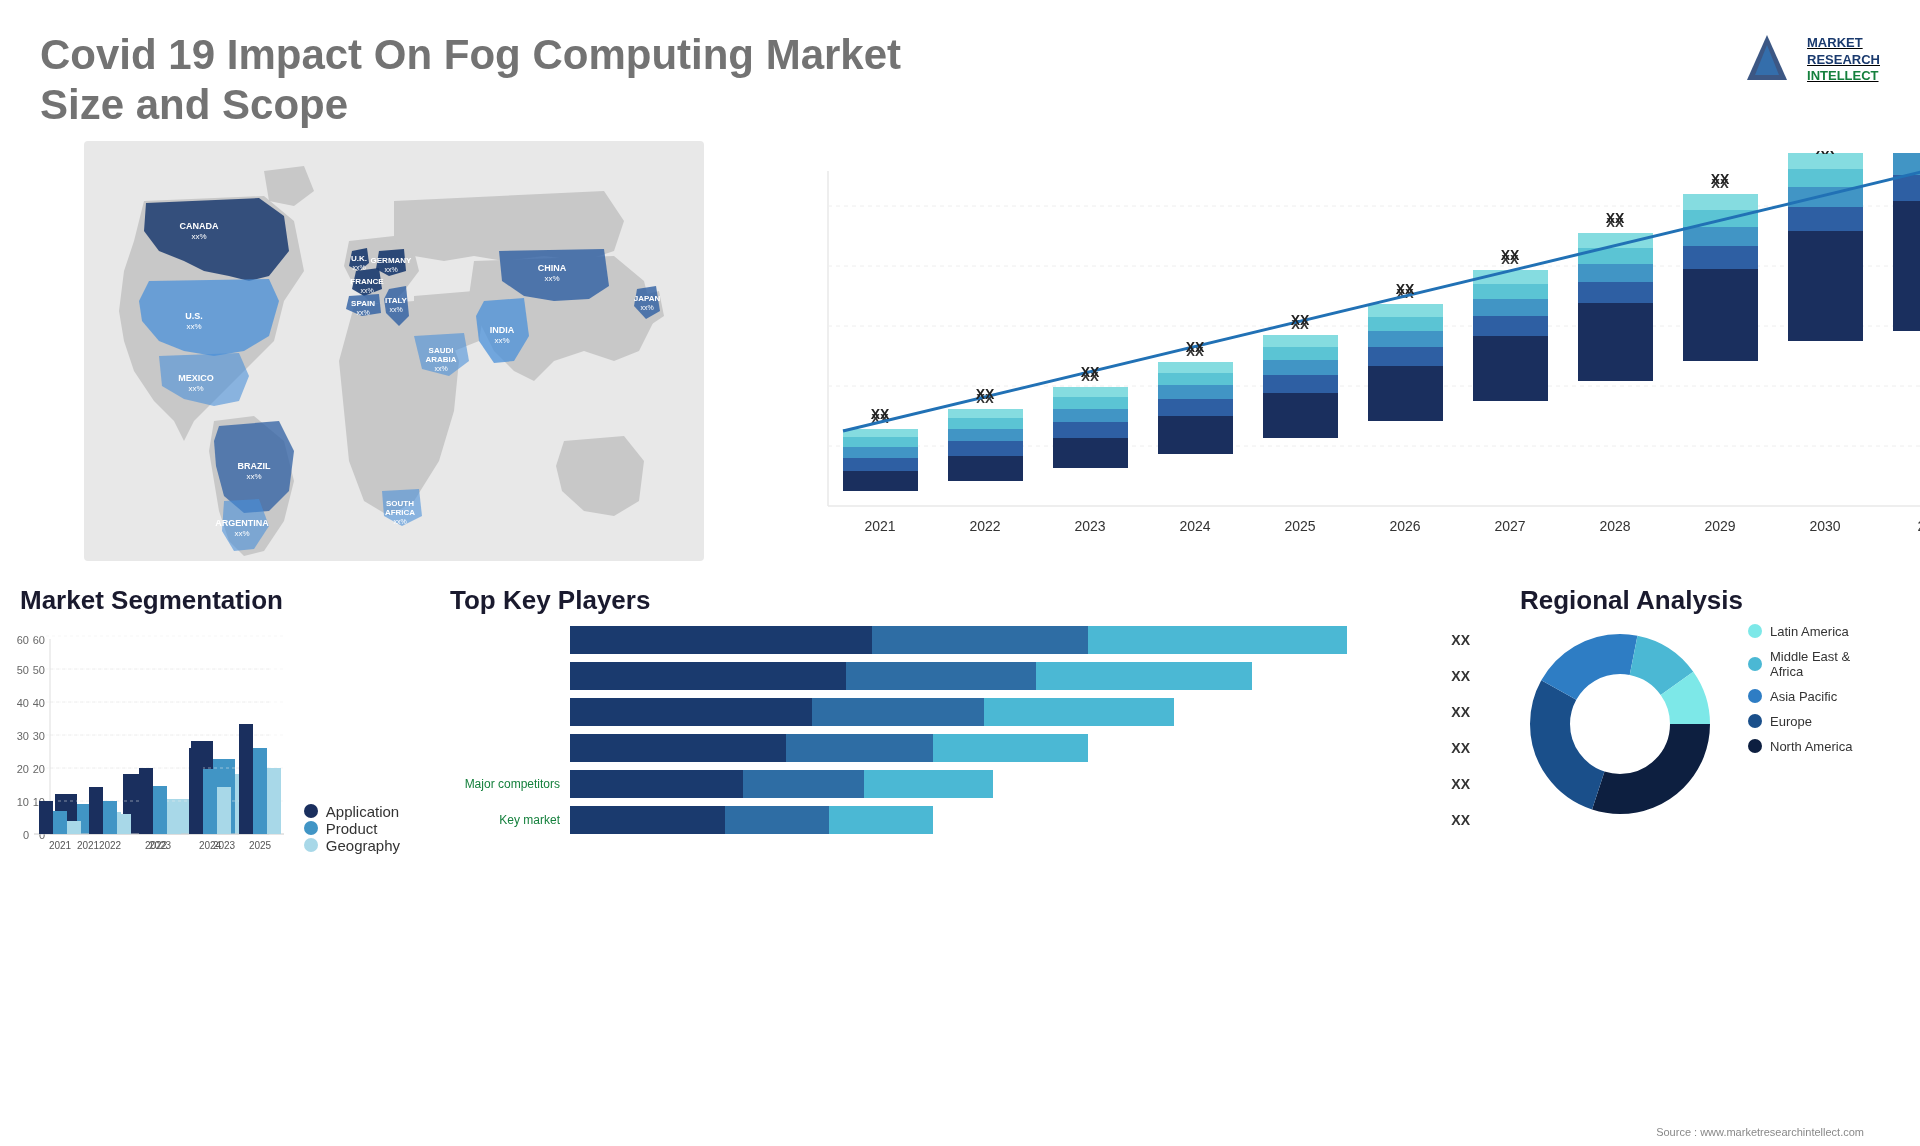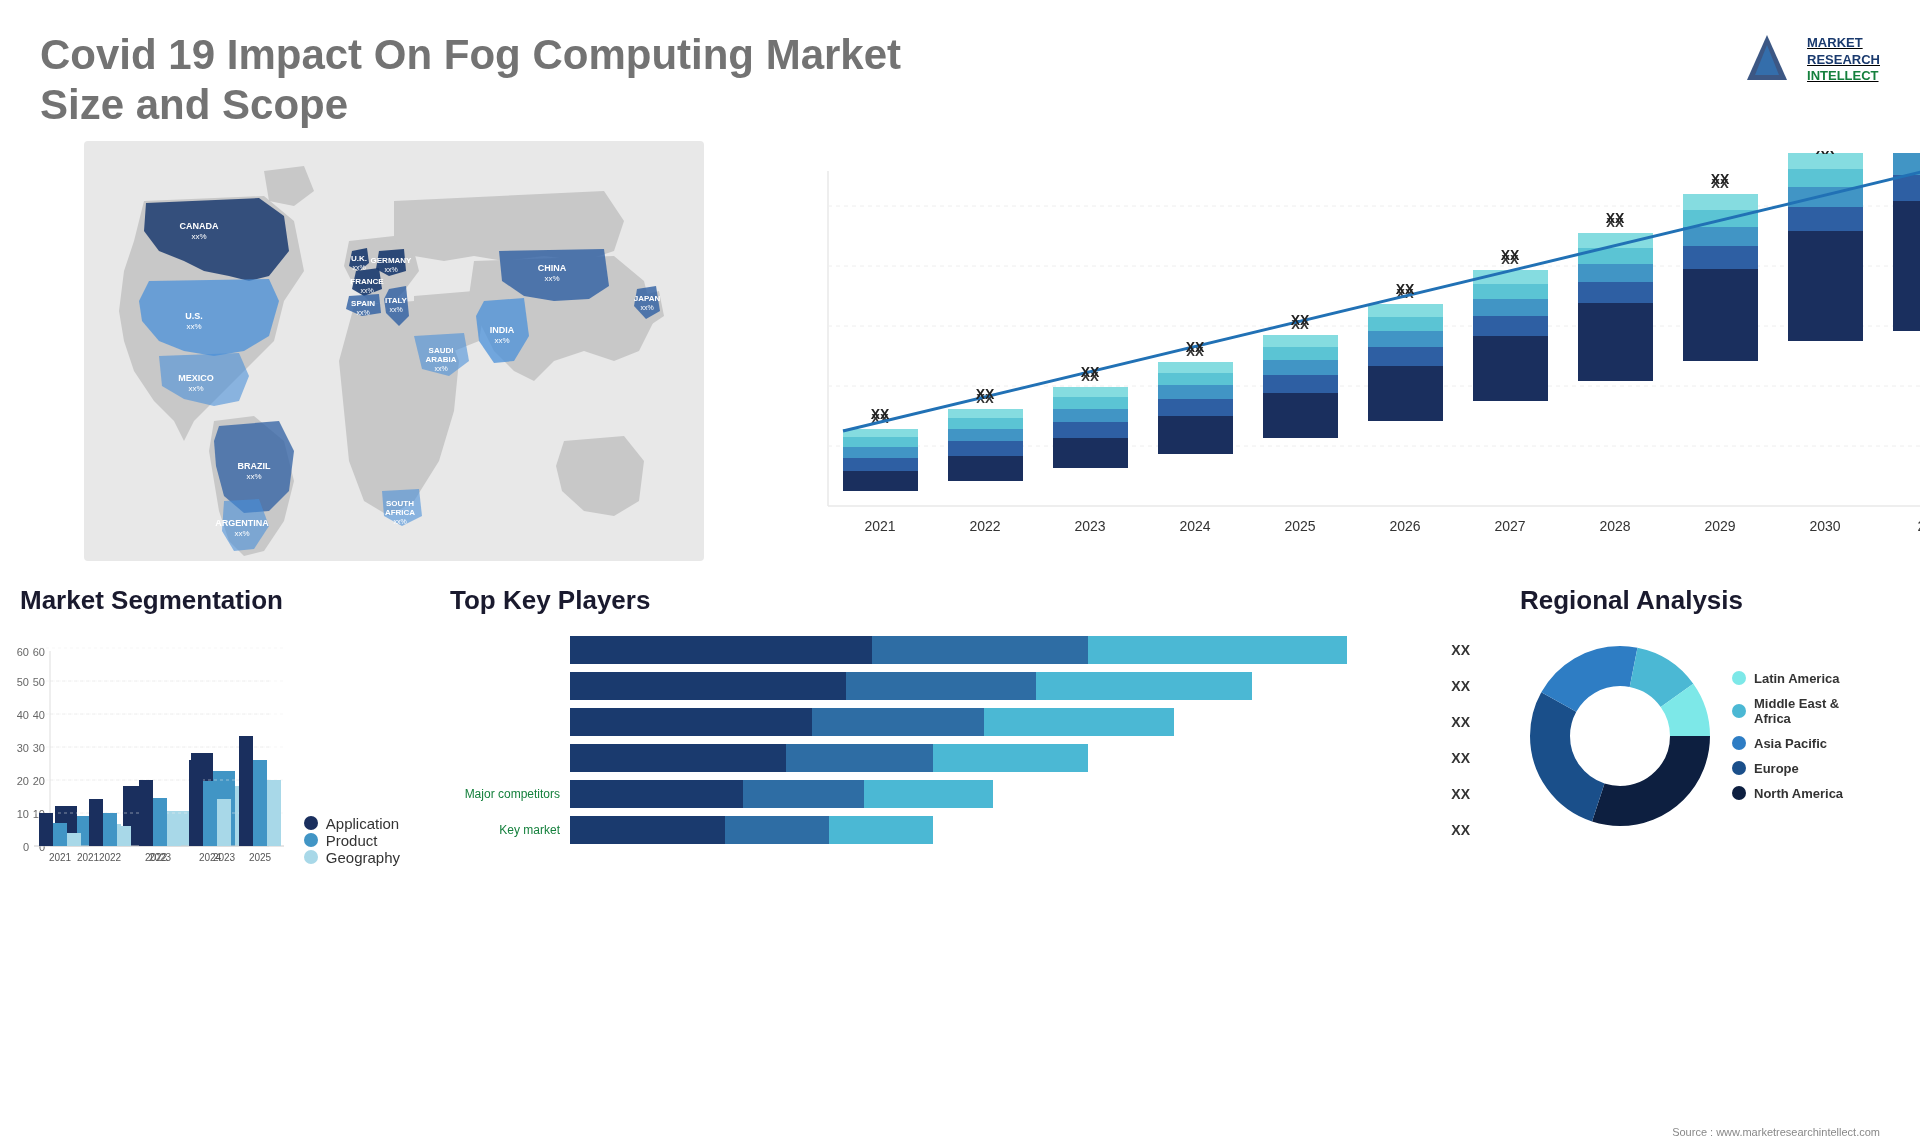--- a/index.html
+++ b/index.html
@@ -84,21 +84,21 @@
 
     
     .segmentation-section {
       width: 380px;
       flex-shrink: 0;
     }
     .section-title {
       font-size: 26px;
       font-weight: 700;
       color: #1a1a2e;
-      margin-bottom: 20px;
+      margin-bottom: 8px;
     }
     .seg-chart-container {
       display: flex;
       gap: 20px;
       align-items: flex-end;
     }
     .seg-legend {
       display: flex;
       flex-direction: column;
       gap: 0;
@@ -163,23 +163,22 @@
       margin-left: 8px;
     }
 
     
     .regional-section {
       width: 380px;
       flex-shrink: 0;
     }
     .regional-content {
       display: flex;
-      align-items: center;
-      gap: 12px;
-      font-weight: bold;
+      align-items: flex-start;
+      gap: 28px;
     }
     .donut-container {
       position: relative;
       width: 200px;
       height: 200px;
       flex-shrink: 0;
     }
     .regional-legend {
       display: flex;
       flex-direction: column;
@@ -196,21 +195,21 @@
       width: 14px;
       height: 14px;
       border-radius: 50%;
       flex-shrink: 0;
     }
 
     
     .source-text {
       position: absolute;
       bottom: 8px;
-      right: 40px;
+      right: 56px;
       font-size: 11px;
       color: #888;
     }
   </style>
 </head>
 <body>
 
 <div class="header">
   <h1 class="main-title">Covid 19 Impact On Fog Computing Market Size and Scope</h1>
   <div class="logo-container">

